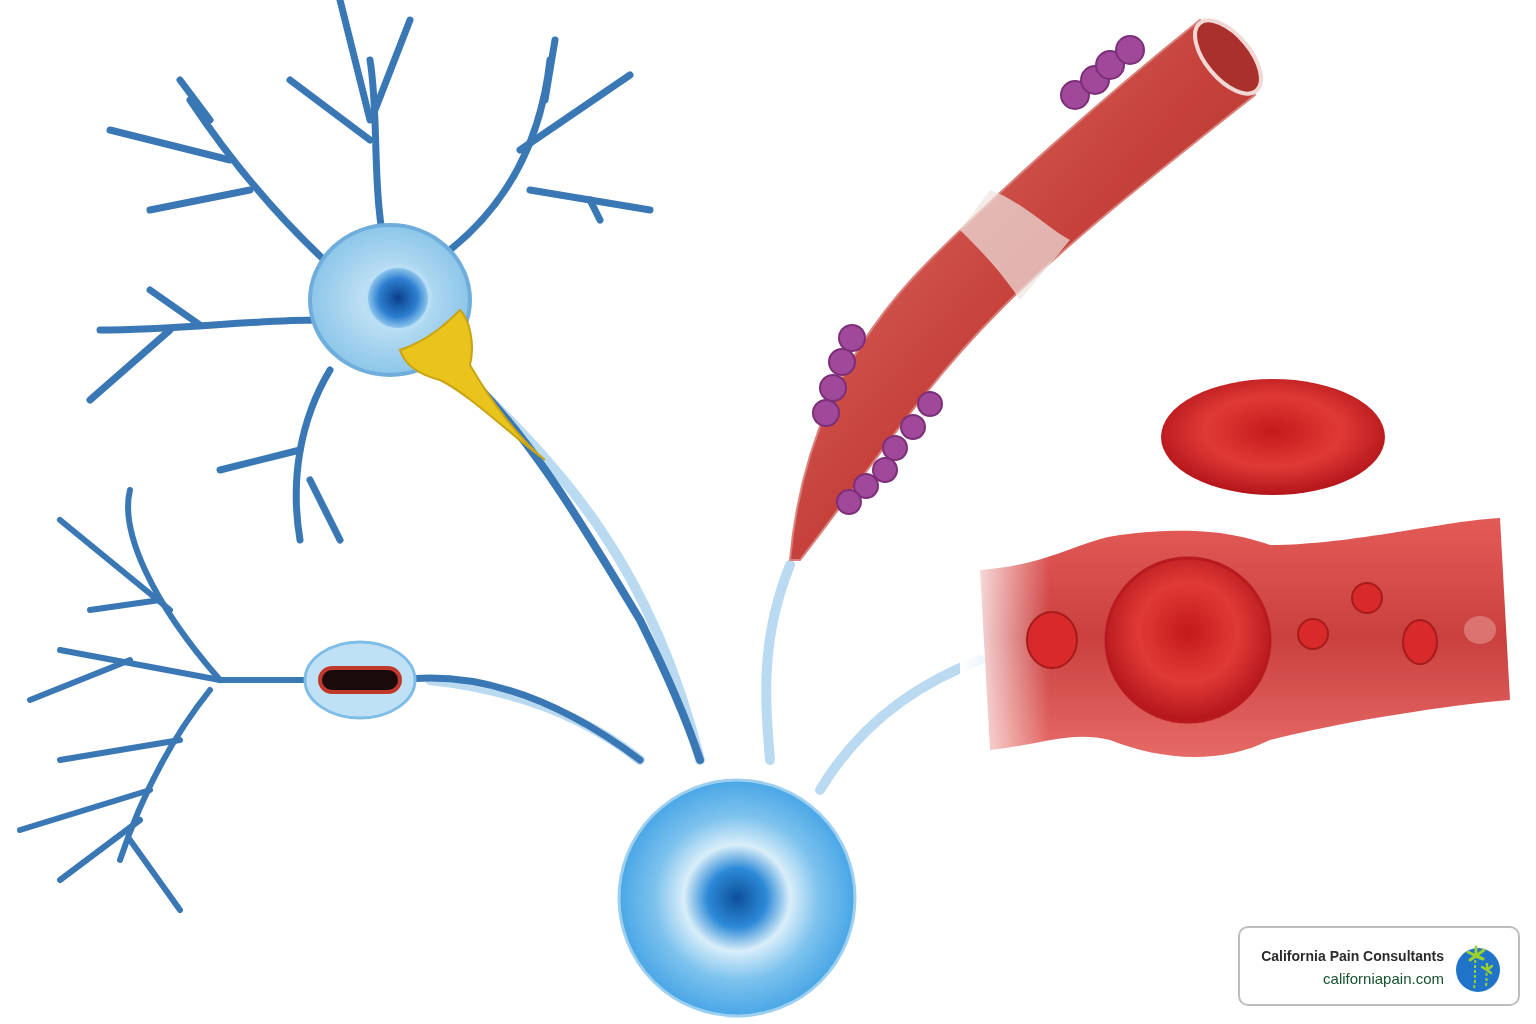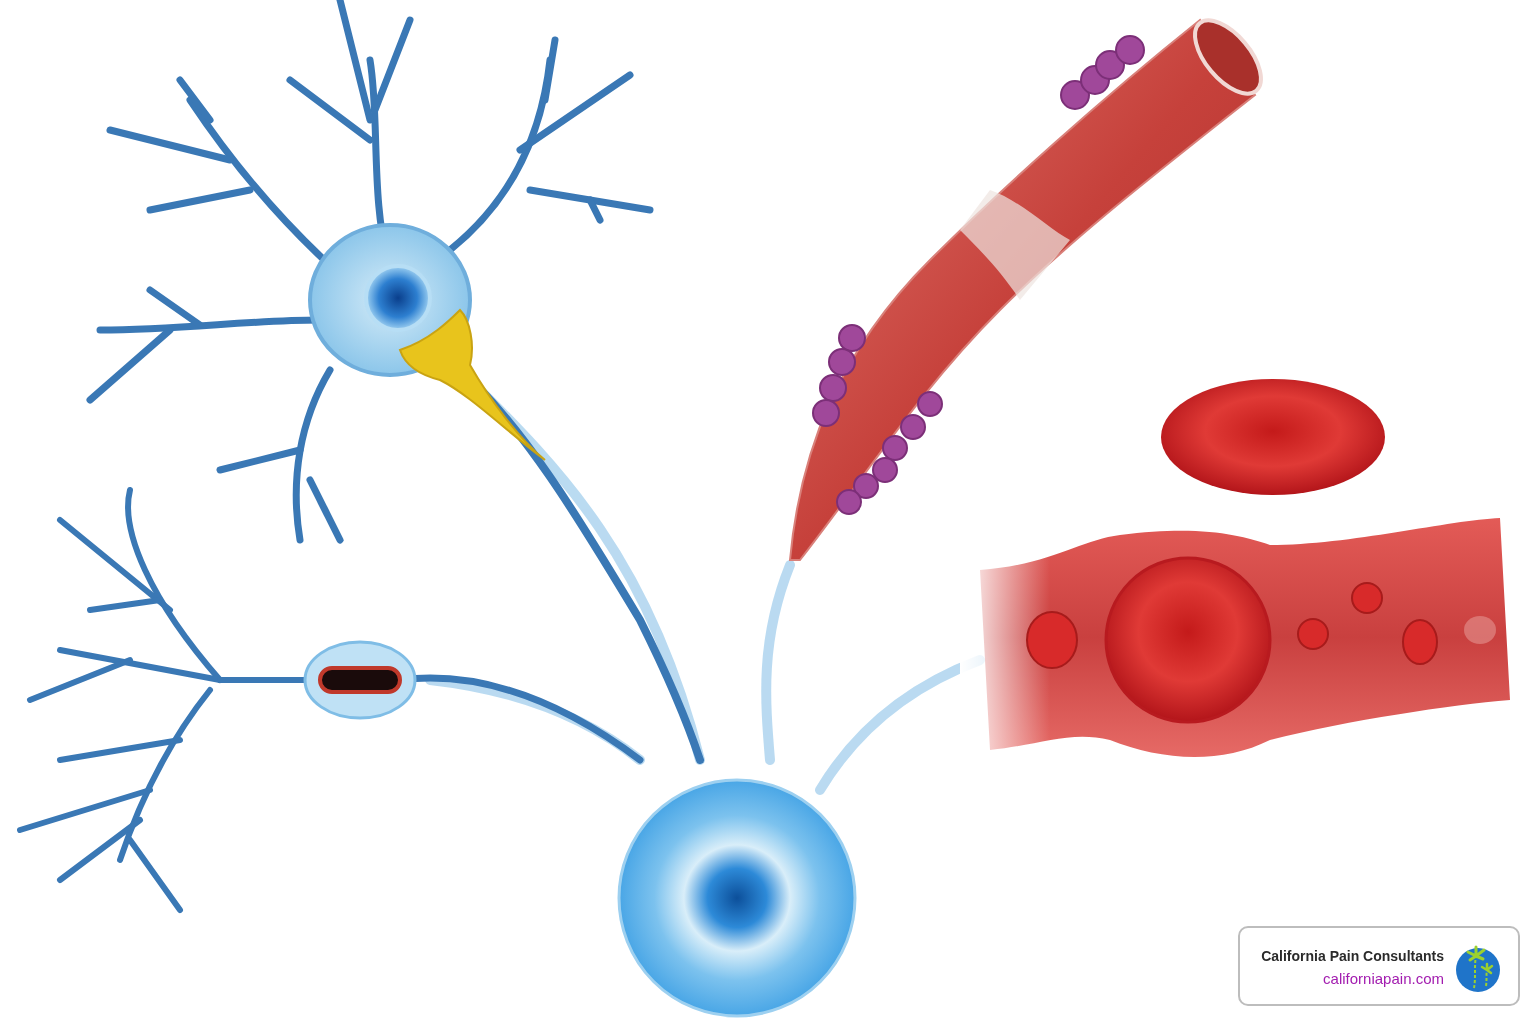--- a/index.html
+++ b/index.html
@@ -1,20 +1,20 @@
 <!DOCTYPE html>
 <html><head>
 <meta charset="utf-8">
 <style>
   html, body { margin:0; padding:0; }
   body { width:1536px; height:1024px; background:#ffffff; position:relative; overflow:hidden; font-family:"Liberation Sans", sans-serif; }
   .illustration { position:absolute; left:0; top:0; width:1536px; height:1024px; }
   .badge { position:absolute; left:1238px; top:926px; width:282px; height:80px; box-sizing:border-box; border:2px solid #bdbdbd; border-radius:10px; background:#fff; }
   .badge-title { position:absolute; right:74px; top:20px; font-size:14px; font-weight:bold; color:#2b2b2b; white-space:nowrap; }
-  .badge-url { position:absolute; right:74px; top:42px; font-size:15px; color:#a21caf; white-space:nowrap;text-align:center; }
+  .badge-url { position:absolute; right:74px; top:42px; font-size:15px; color:#14532d; white-space:nowrap;text-align:center; }
   .badge-logo { position:absolute; left:214px; top:16px; width:48px; height:48px; }
 </style>
 </head>
 <body>
 
 <svg class="illustration" viewBox="0 0 1536 1024" xmlns="http://www.w3.org/2000/svg">
   <defs>
     <radialGradient id="stemG" cx="50%" cy="50%" r="50%">
       <stop offset="0%" stop-color="#0c4f9a"></stop>
       <stop offset="25%" stop-color="#2d8ad8"></stop>

